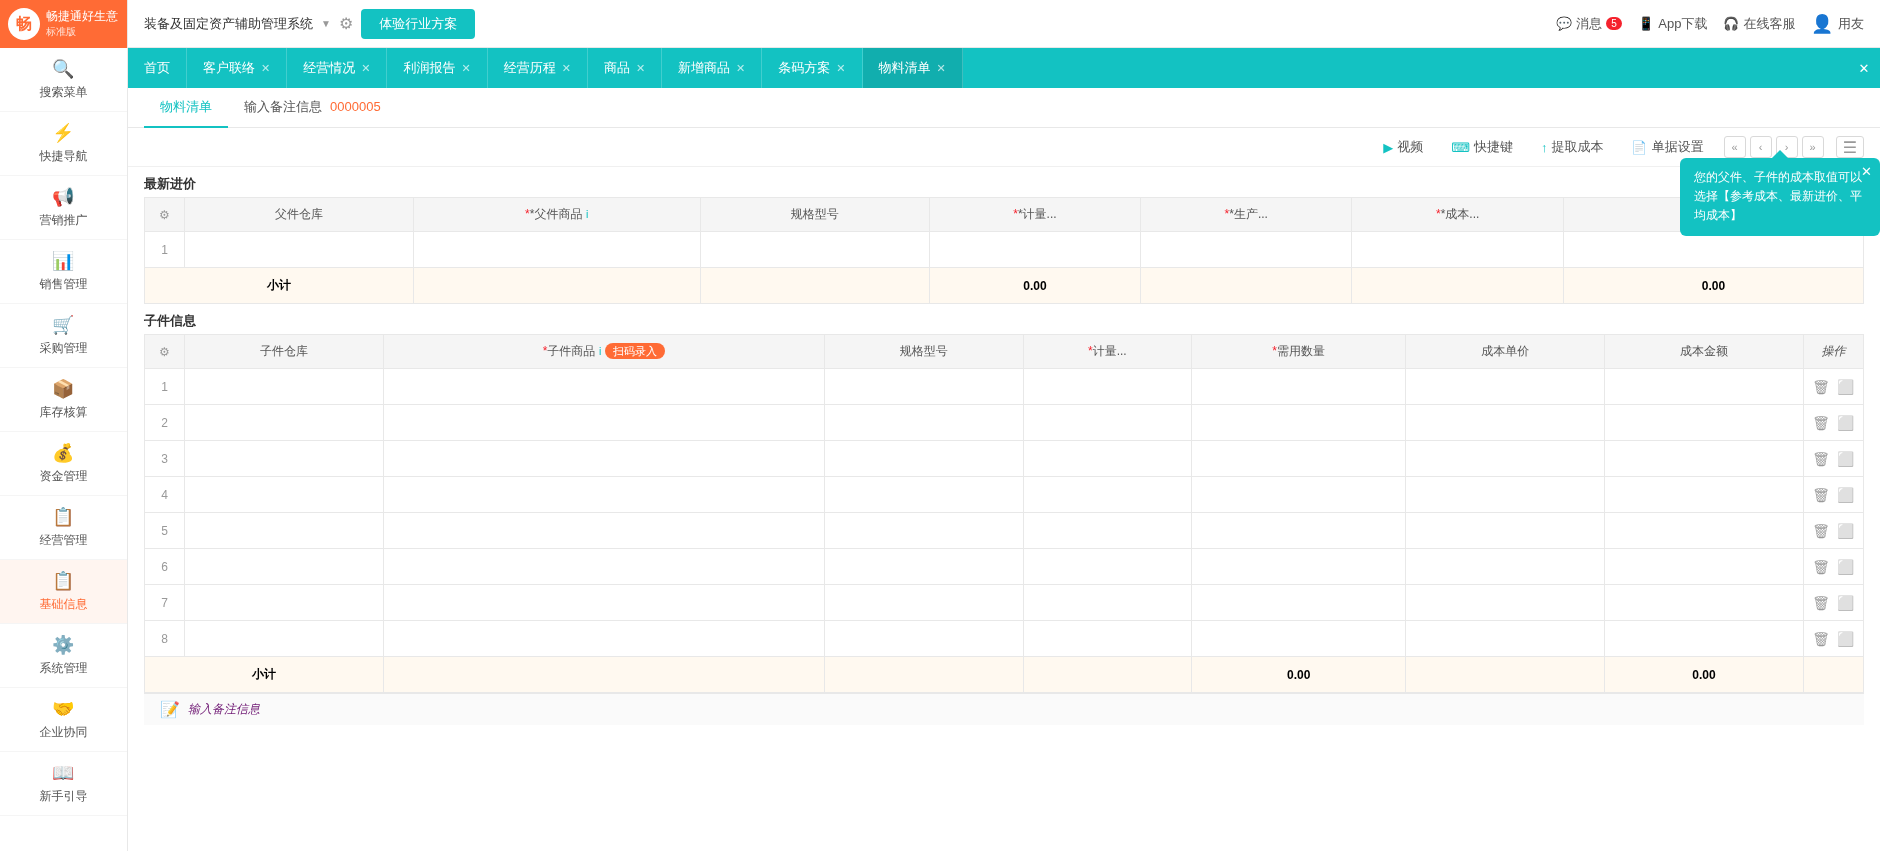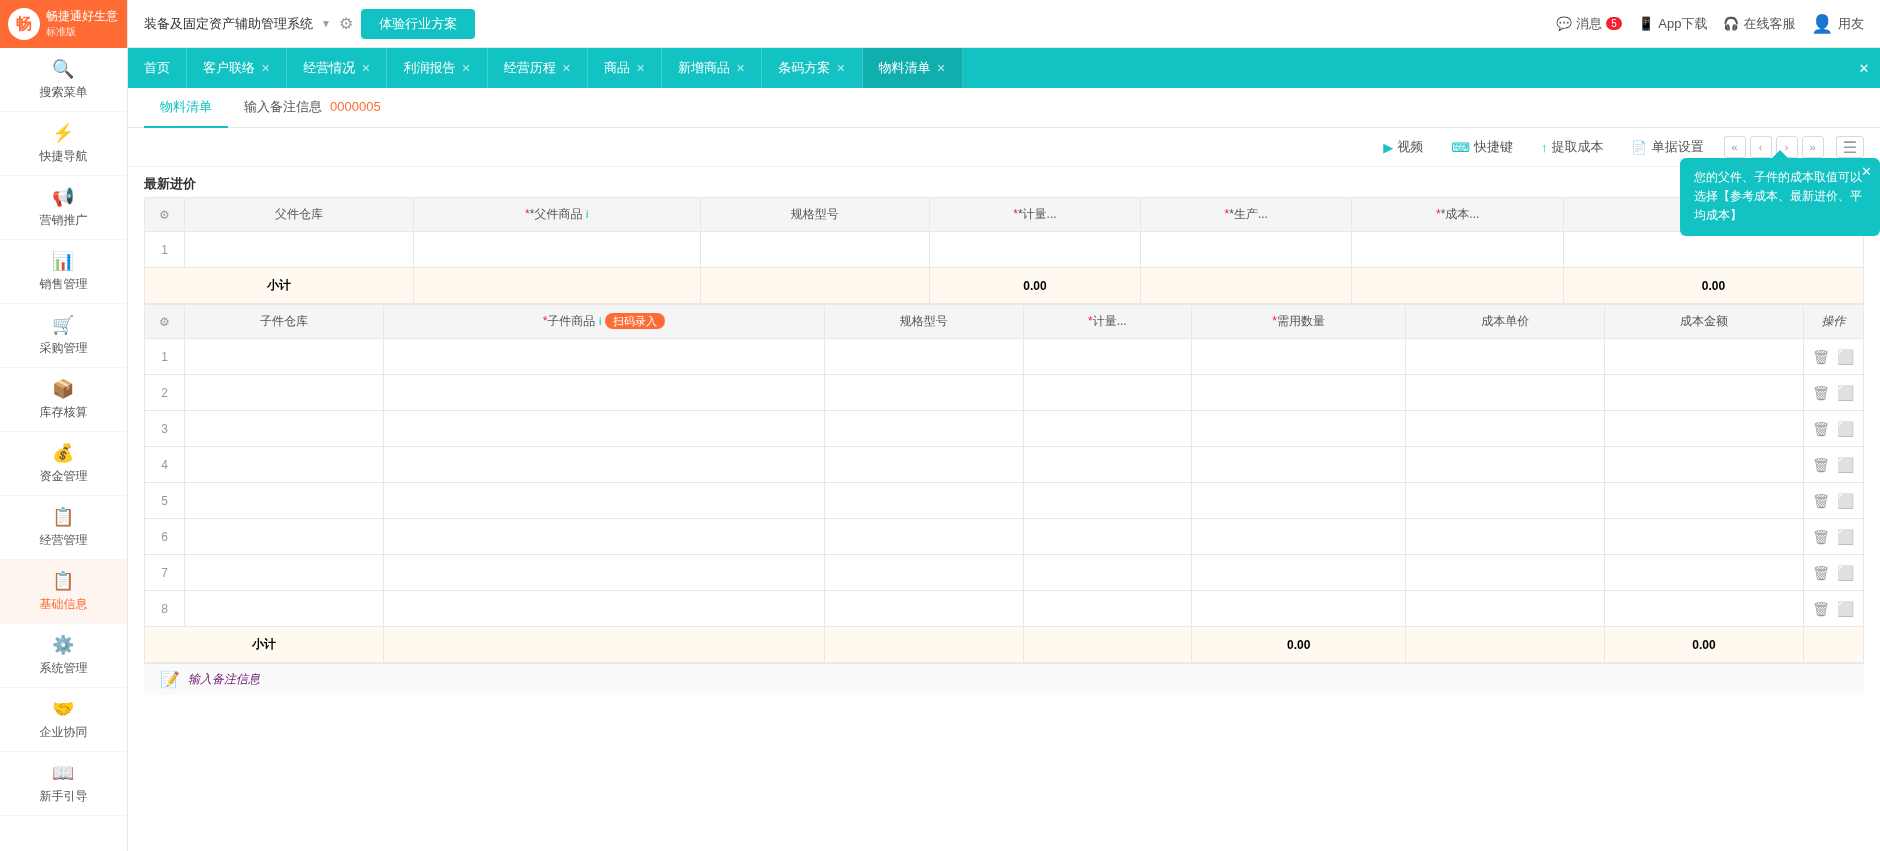--- a/index.html
+++ b/index.html
@@ -532,20 +532,21 @@
             <td></td>
             <td></td>
             <td style="font-weight:bold;">0.00</td>
             <td></td>
             <td></td>
             <td style="font-weight:bold;">0.00</td>
           </tr>
         </tbody>
       </table>
 
+      <div class="section-title">子件信息</div>
 
       <table class="data-table">
         <thead>
           <tr>
             <th><span class="gear-th">⚙</span></th>
             <th>子件仓库</th>
             <th>
               <span class="th-required">*</span>子件商品
               <span class="th-info">ℹ</span>
               <span class="scan-badge">扫码录入</span>

